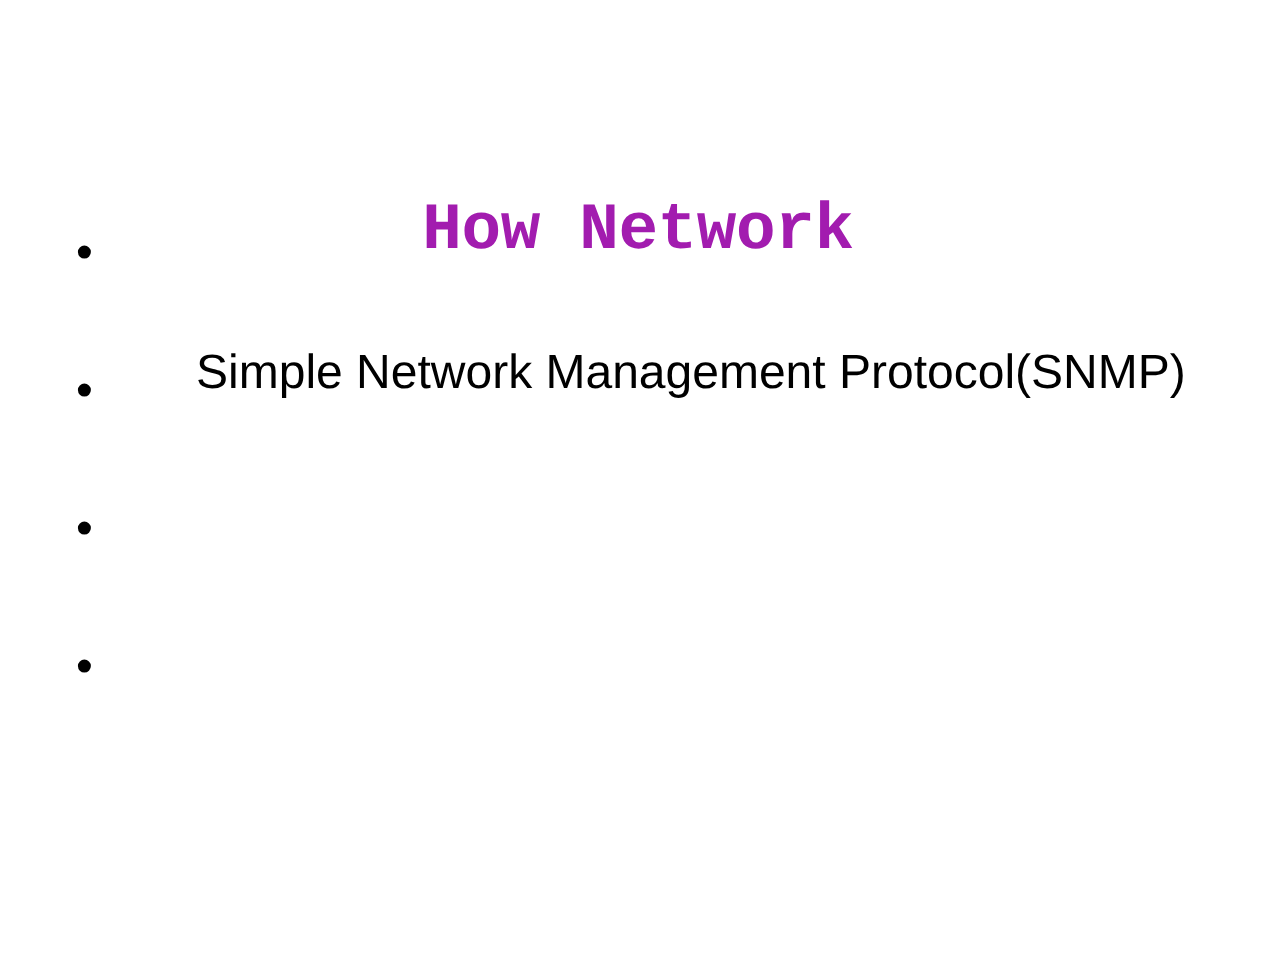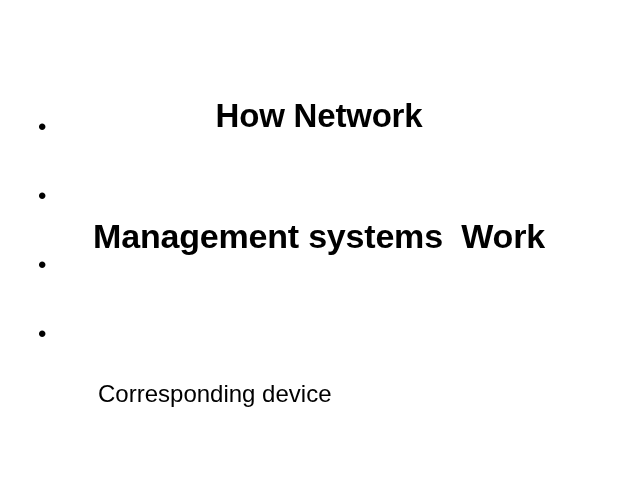--- a/index.html
+++ b/index.html
@@ -22,25 +22,25 @@
     -webkit-font-smoothing: antialiased;
   }
 
   
   .slide-title {
     position: absolute;
     left: 0;
     top: 16px;
     width: 638px;
     text-align: center;
-    font-family: Liberation Sans, sans-serif;
+    font-family: Liberation Mono, monospace;
     font-weight: bold;
     font-size: 33px;
     line-height: 40px;
-    color: #000000;
+    color: #a21caf;
     letter-spacing: -0.2px;
     white-space: pre;
   }
 
   .title-line {
     display: block;
   }
 
   .title-line-2 {
     font-size: 34px;
@@ -83,37 +83,36 @@
     display: inline-block;
   }
 </style>
 </head>
 <body>
 
 <div class="slide">
 
   <div class="slide-title">
     <span class="title-line title-line-1">How Network</span>
-    <span class="title-line title-line-2">Management systems  Work</span>
   </div>
 
   <ul class="bullet-list">
+
+    <li class="bullet-item">
+      <span class="bullet-marker">•</span>
+      <span class="bullet-text">Simple Network Management Protocol(SNMP)</span>
+    </li>
 
     <li class="bullet-item">
       <span class="bullet-marker">•</span>
     </li>
 
     <li class="bullet-item">
       <span class="bullet-marker">•</span>
     </li>
 
     <li class="bullet-item">
       <span class="bullet-marker">•</span>
     </li>
 
-    <li class="bullet-item">
-      <span class="bullet-marker">•</span>
-      <span class="bullet-text">Corresponding device</span>
-    </li>
-
   </ul>
 
 </div>
 
 </body></html>

